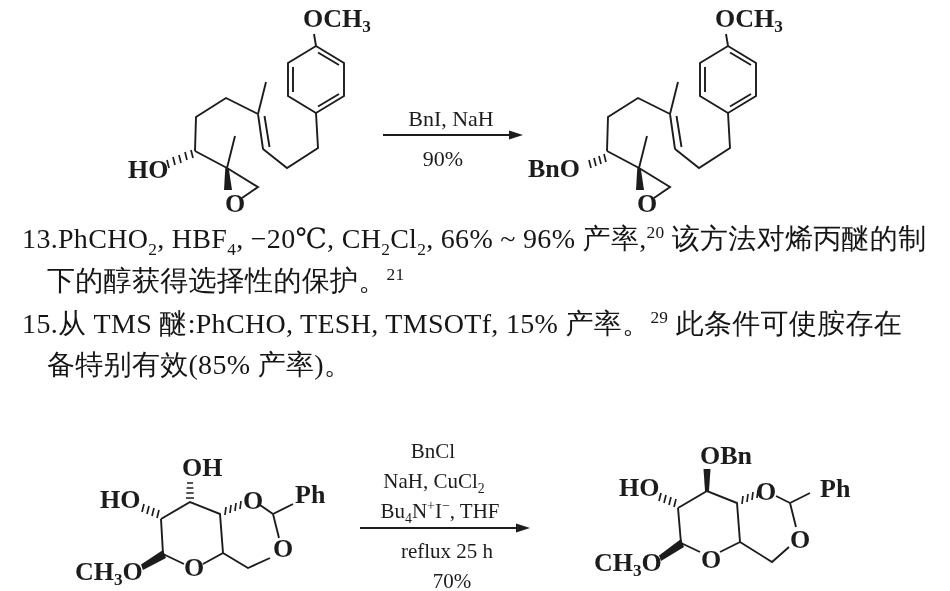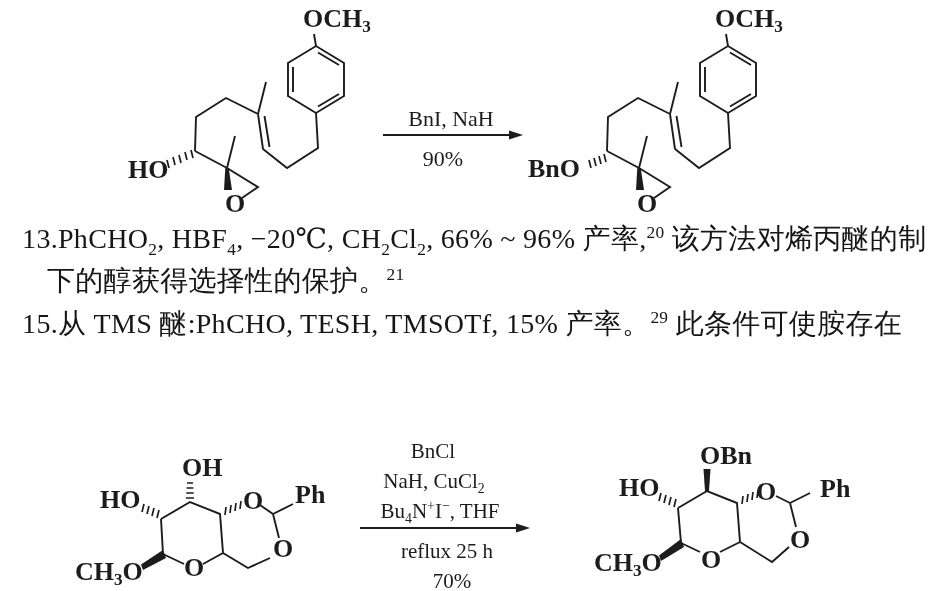--- a/index.html
+++ b/index.html
@@ -63,20 +63,23 @@
   <div class="text-line" style="top:220px">
     <span class="item-no">13.</span><span class="rich"><span>PhCHO</span><sub>2</sub><span>, HBF</span><sub>4</sub><span>, −20℃, CH</span><sub>2</sub><span>Cl</span><sub>2</sub><span>, 66% ~ 96% 产率,</span><sup>20</sup><span>  该方法对烯丙醚的制</span></span>
   </div>
   <div class="text-line cont" style="top:262px">
     <span class="rich"><span>下的醇获得选择性的保护。</span><sup>21</sup></span>
   </div>
 
   <div class="text-line" style="top:305px">
     <span class="item-no">15.</span><span class="rich"><span>从 TMS 醚:PhCHO, TESH, TMSOTf, 15% 产率。</span><sup>29</sup><span>  此条件可使胺存在</span></span>
   </div>
+  <div class="text-line cont" style="top:346px">
+    <span class="rich"><span>备特别有效(85% 产率)。</span></span>
+  </div>
 
 
   <svg class="scheme" style="top:416px" width="950" height="175" viewBox="0 0 950 175">
 
     <g>
       <path d="M161,103 L190,86 L220,98 L223,137 L203,148 M184,148 L163,138 L161,103 M260,89 L273,98 M273,98 L293,88 M273,98 L279,122 M270,142 L248,152 L223,137"></path>
       <path class="hash" d="M186,82 L194,82 M186.3,77 L193.7,77 M186.6,72 L193.4,72 M187,67 L193,67"></path>
       <path class="hash" d="M144,88 L142,96 M149,90 L147,98 M154,92 L152,100 M159,94 L157,102"></path>
       <path class="hash" d="M225,99 L226,91 M230,97 L231,89 M235,95 L236,87 M240,93 L241,85"></path>
       <polygon points="141,148.5 143,154 166,142 163,134"></polygon>

